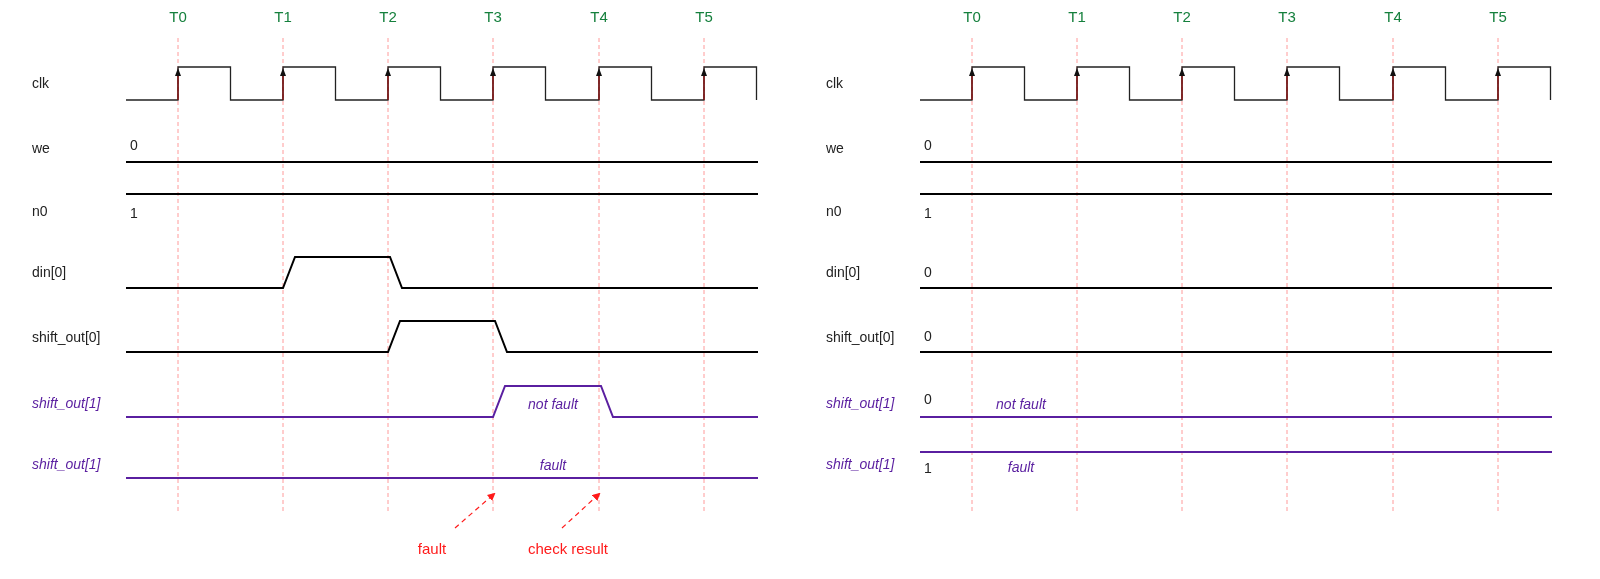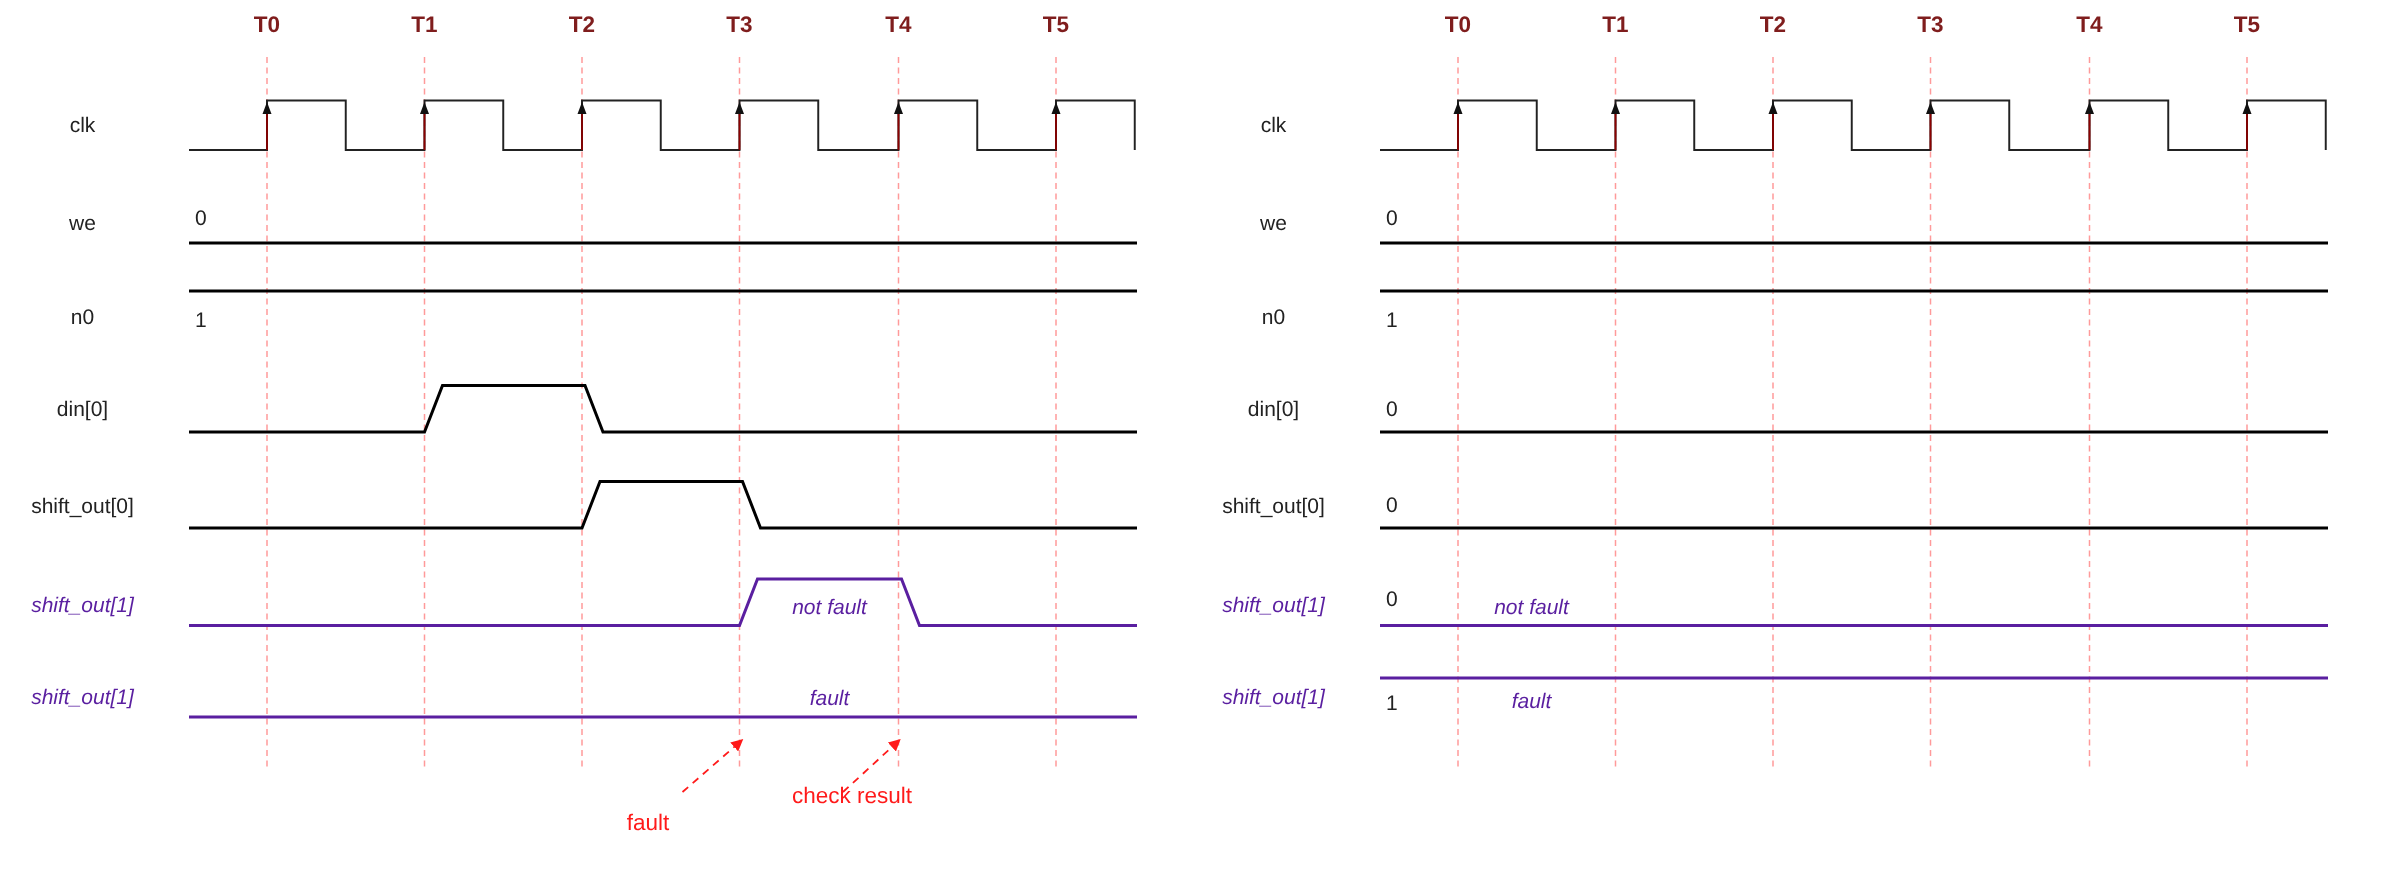--- a/index.html
+++ b/index.html
@@ -1,22 +1,22 @@
 <!DOCTYPE html>
 <html><head>
 <meta charset="utf-8">
 <style>
   html, body { margin: 0; padding: 0; background: #ffffff; }
   body { width: 1600px; height: 579px; overflow: hidden; position: relative; font-family: "Liberation Sans", sans-serif; }
   .panel { position: absolute; top: 0; width: 800px; height: 579px; }
   .panel svg { position: absolute; left: 0; top: 0; overflow: visible; }
   .lbl { position: absolute; font-size: 14px; color: #222; white-space: nowrap; line-height: 16px; }
-  .lbl.sig { text-align: center; width: 110px; }
+  .lbl.sig { text-align: left; width: 110px; margin-left: 32px; }
   .lbl.purple { color: #5a1fa0; font-style: italic; }
-  .lbl.tick { font-weight: bold; font-size: 15px; color: #7f1d1d; transform: translateX(-50%); }
+  .lbl.tick { font-weight: normal; font-size: 15px; color: #15803d; transform: translateX(-50%); }
   .lbl.val { font-size: 14px; color: #222; }
   .lbl.note { font-size: 15px; color: #ff1a1a; }
   .lbl.center { transform: translateX(-50%); }
 </style>
 </head>
 <body>
 
 <div class="panel" style="left:0px;" id="panel0">
     <svg width="800" height="579" viewBox="0 0 800 579">
       <defs>
@@ -63,21 +63,21 @@
     <div class="lbl val" style="left: 130px; top: 137px;">0</div>
     <div class="lbl sig" style="left: 0px; top: 203px; width: 110px;">n0</div>
     <div class="lbl val" style="left: 130px; top: 205px;">1</div>
     <div class="lbl sig" style="left: 0px; top: 264px; width: 110px;">din[0]</div>
     <div class="lbl sig" style="left: 0px; top: 329px; width: 110px;">shift_out[0]</div>
     <div class="lbl sig purple" style="left: 0px; top: 395px; width: 110px;">shift_out[1]</div>
     <div class="lbl purple center" style="left: 553px; top: 396px;">not fault</div>
     <div class="lbl sig purple" style="left: 0px; top: 456px; width: 110px;">shift_out[1]</div>
     <div class="lbl purple center" style="left: 553px; top: 457px;">fault</div>
     <div class="lbl note center" style="left: 432px; top: 541px;">fault</div>
-    <div class="lbl note center" style="left: 568px; top: 523px;">check result</div>
+    <div class="lbl note center" style="left: 568px; top: 541px;">check result</div>
   </div>
 <div class="panel" style="left:794px;" id="panel1">
     <svg width="800" height="579" viewBox="0 0 800 579">
       <defs>
         <marker id="ah1" markerWidth="8" markerHeight="8" refX="6" refY="4" orient="auto" markerUnits="userSpaceOnUse">
           <path d="M0,0 L8,4 L0,8 Z" fill="#ff1a1a"></path>
         </marker>
       </defs>
       <line x1="178" y1="38" x2="178" y2="513" stroke="#ff9a9a" stroke-width="1" stroke-dasharray="4,3"></line>
       <line x1="283" y1="38" x2="283" y2="513" stroke="#ff9a9a" stroke-width="1" stroke-dasharray="4,3"></line>

